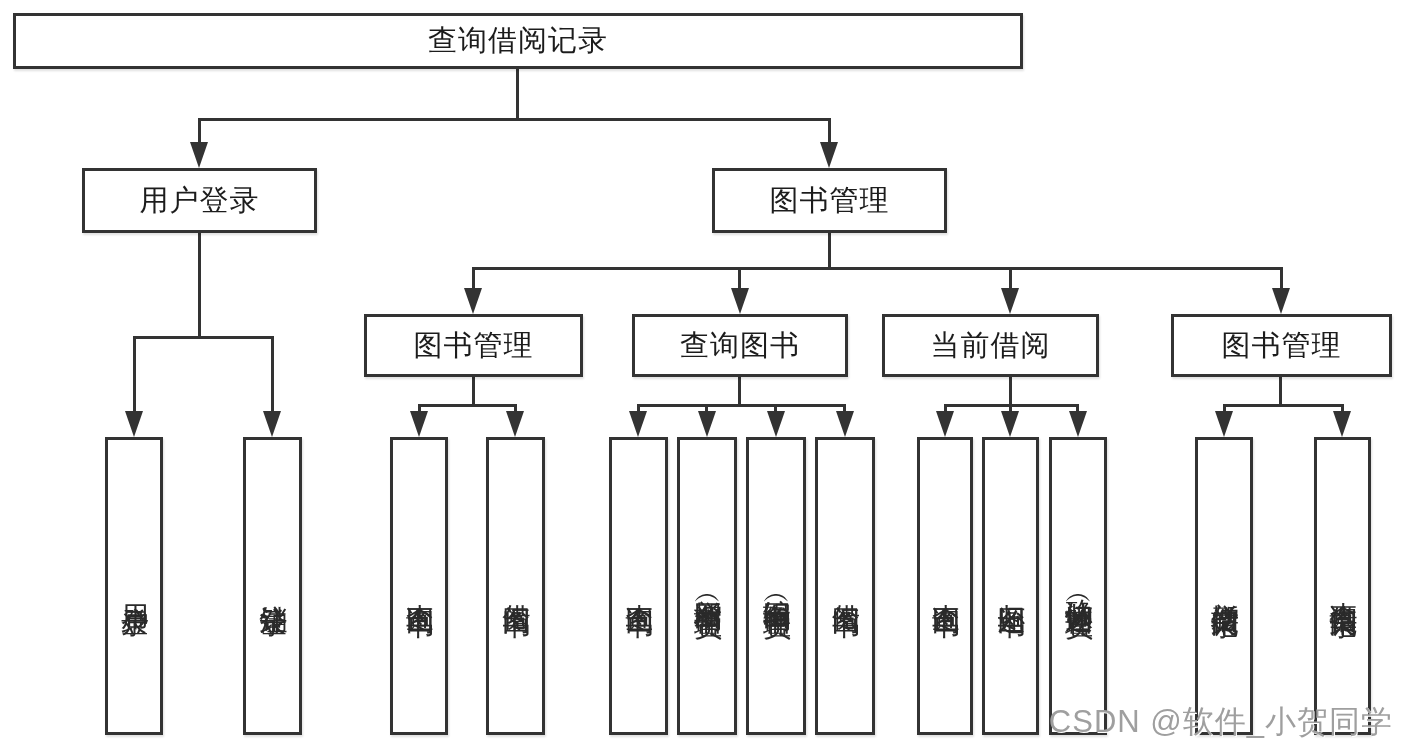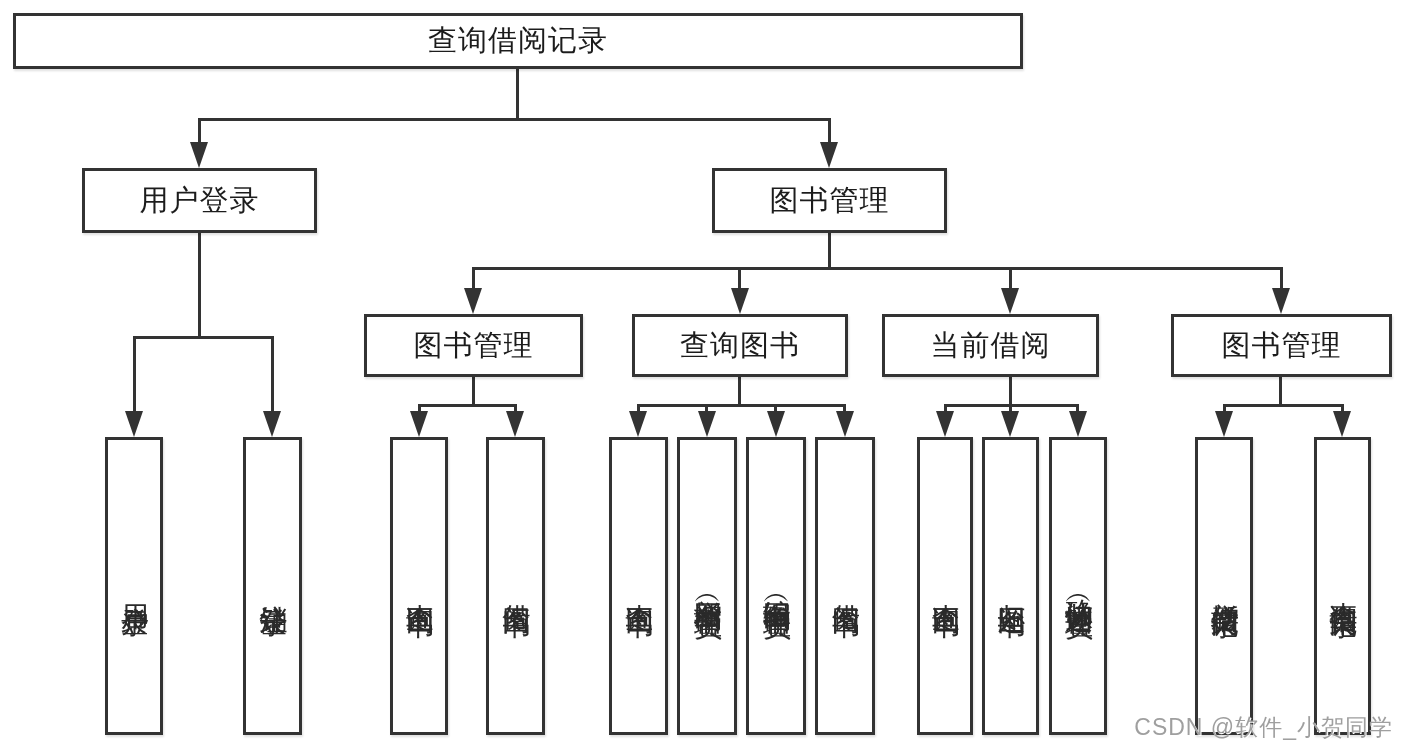--- a/index.html
+++ b/index.html
@@ -54,21 +54,21 @@
   #l-bb{left:677px;width:60px;}
   #l-bc{left:746px;width:60px;}
   #l-bd{left:815px;width:60px;}
   #l-ca{left:917px;width:56px;}
   #l-cb{left:982px;width:57px;}
   #l-cc{left:1049px;width:58px;}
   #l-da{left:1195px;width:58px;}
   #l-db{left:1314px;width:57px;}
   #watermark{
     position:absolute;right:12px;bottom:4px;
-    font-size:23px;color:#9f9f9f;letter-spacing:1px;
+    font-size:31px;color:#9f9f9f;letter-spacing:1px;
     text-shadow:1px 1px 0 #ffffff;
     white-space:nowrap;
   }
 </style>
 </head>
 <body>
 
 <div id="canvas">
 
   <div class="vl" style="left:516px;top:69px;height:50px;"></div>

